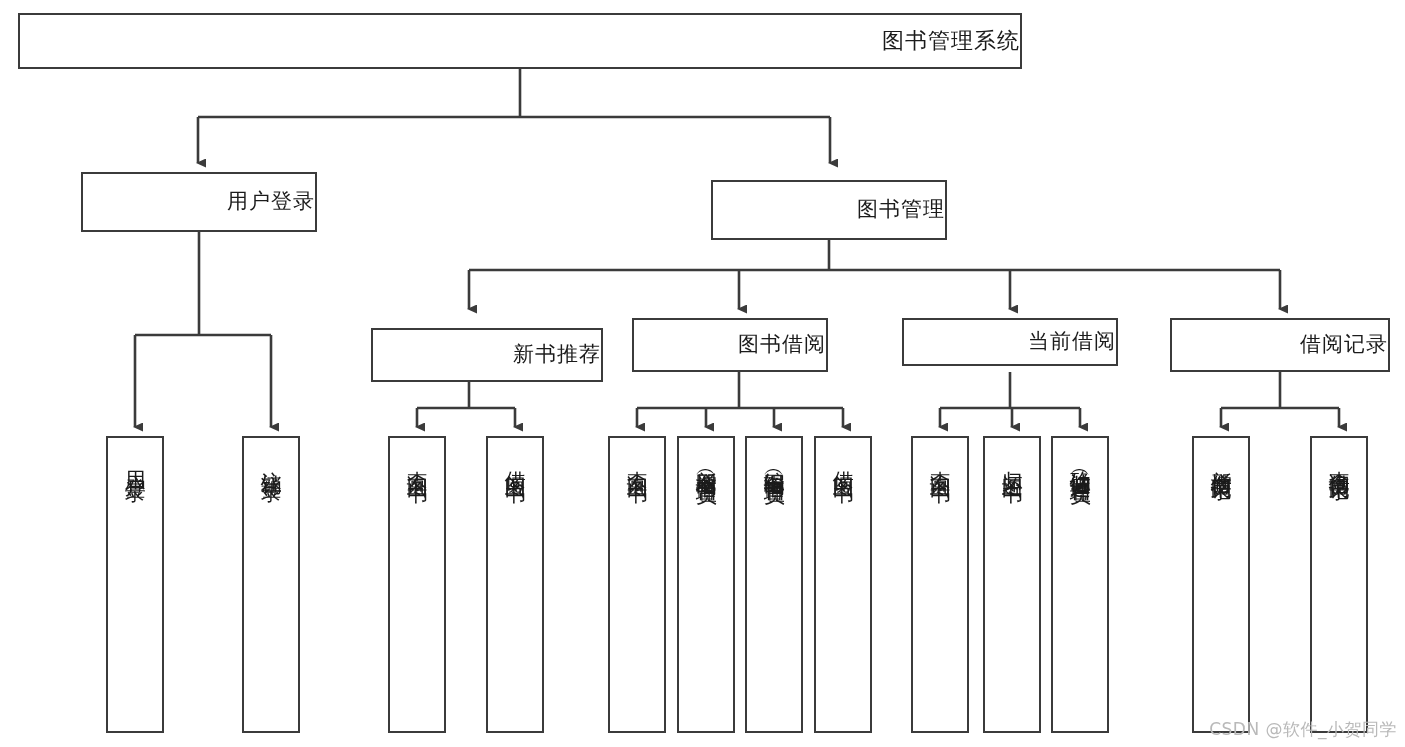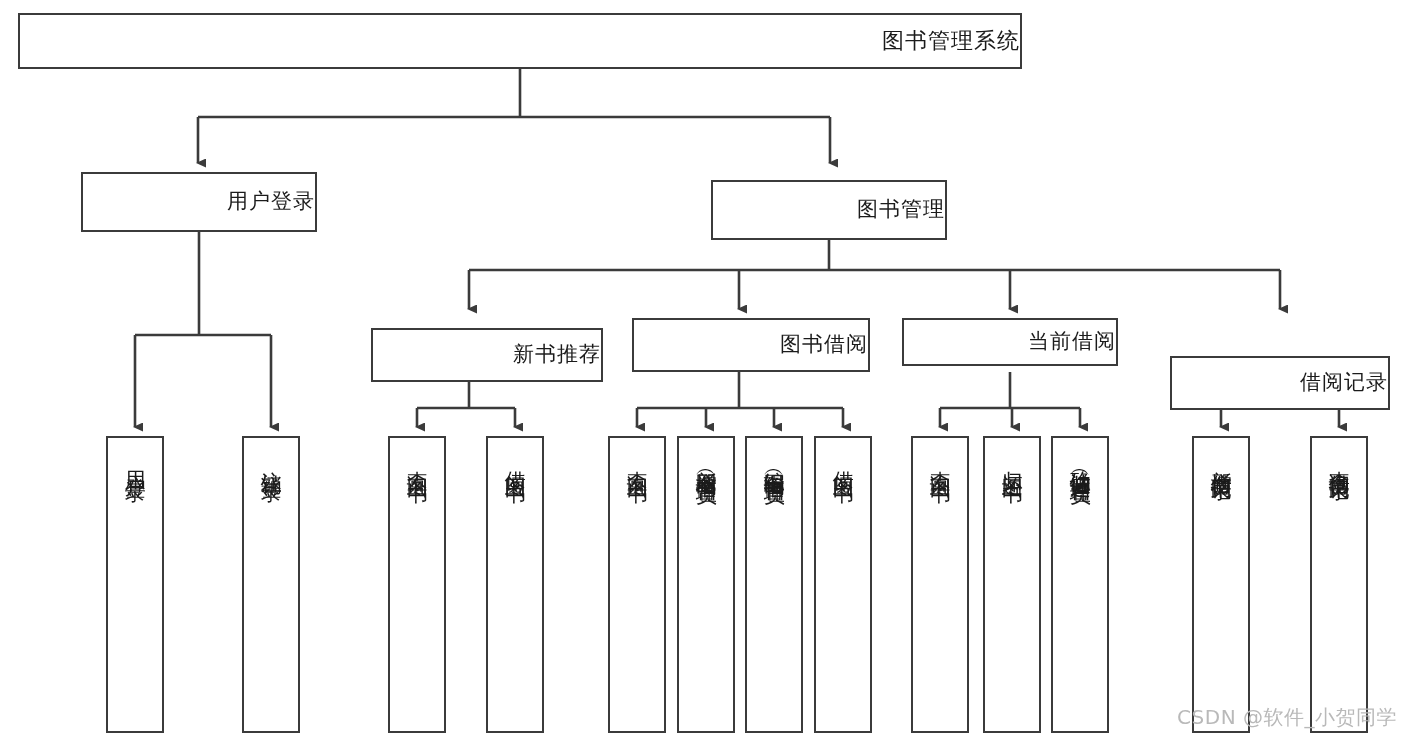--- a/index.html
+++ b/index.html
@@ -56,22 +56,22 @@
     letter-spacing: 4px;
     line-height: 1.08;
     white-space: nowrap;
   }
   .node.leaf.tall .vtext {
     letter-spacing: 2px;
   }
   #watermark {
     position: absolute;
     right: 8px;
-    bottom: 16px;
-    font-size: 20px;
+    bottom: 6px;
+    font-size: 17px;
     color: #b9b9b9;
     letter-spacing: 0.5px;
     white-space: nowrap;
     text-align: center;
   }
 </style>
 </head>
 <body>
 
 <div id="canvas">
@@ -133,27 +133,27 @@
   <div class="node horiz" style="left:81px; top:172px; width:236px; height:60px;">
     <span>用户登录</span>
   </div>
   <div class="node horiz" style="left:711px; top:180px; width:236px; height:60px;">
     <span>图书管理</span>
   </div>
 
   <div class="node horiz" style="left:360px; top:328px; width:232px; height:54px;margin-left:11px;">
     <span>新书推荐</span>
   </div>
-  <div class="node horiz" style="left:632px; top:318px; width:238px; height:54px;padding-left:40px;">
+  <div class="node horiz" style="left:632px; top:318px; width:196px; height:54px;padding-left:40px;">
     <span>图书借阅</span>
   </div>
   <div class="node horiz" style="left:902px; top:318px; width:216px; height:48px;">
     <span>当前借阅</span>
   </div>
-  <div class="node horiz" style="left:1170px; top:318px; width:220px; height:54px;margin-top:38px;">
+  <div class="node horiz" style="left:1170px; top:318px; width:220px; height:54px;">
     <span>借阅记录</span>
   </div>
 
   <div class="node leaf" style="left:106px; top:436px; width:58px; height:297px;">
     <span class="vtext">用户登录</span>
   </div>
   <div class="node leaf" style="left:242px; top:436px; width:58px; height:297px;">
     <span class="vtext">注销登录</span>
   </div>
   <div class="node leaf" style="left:388px; top:436px; width:58px; height:297px;">

